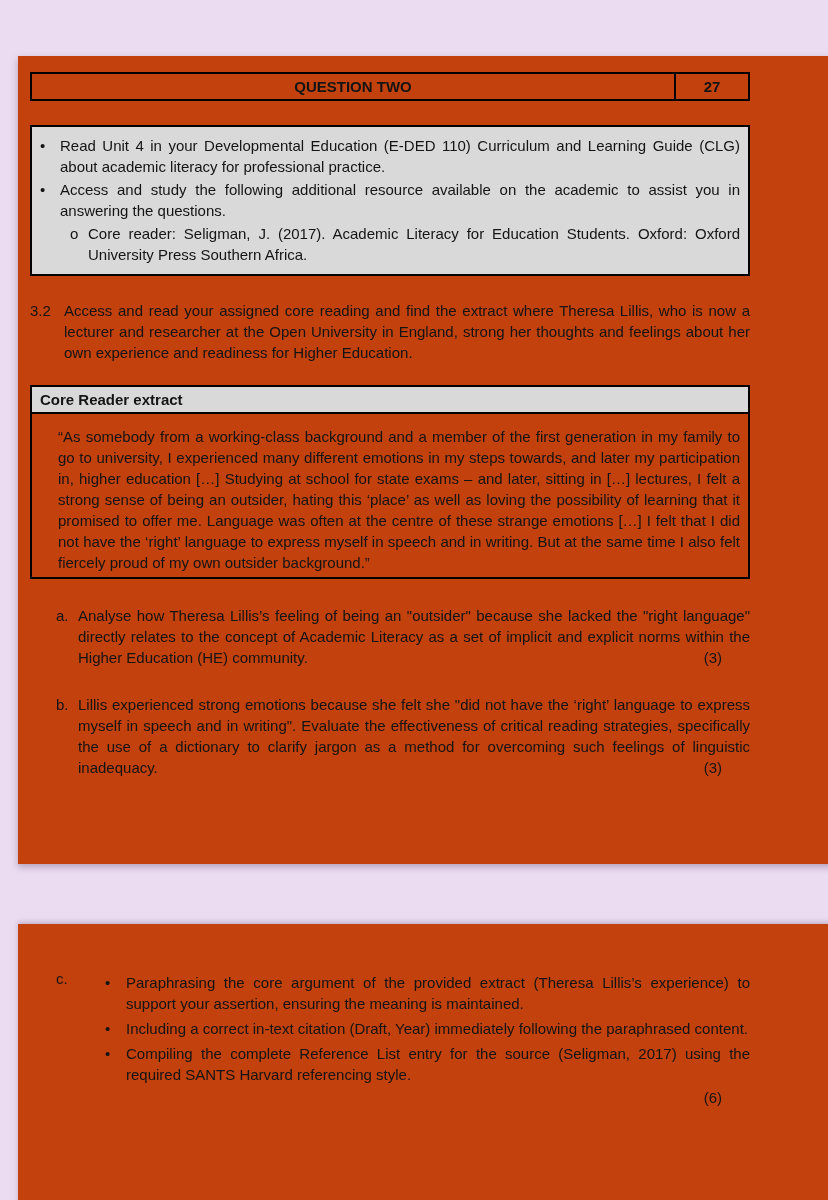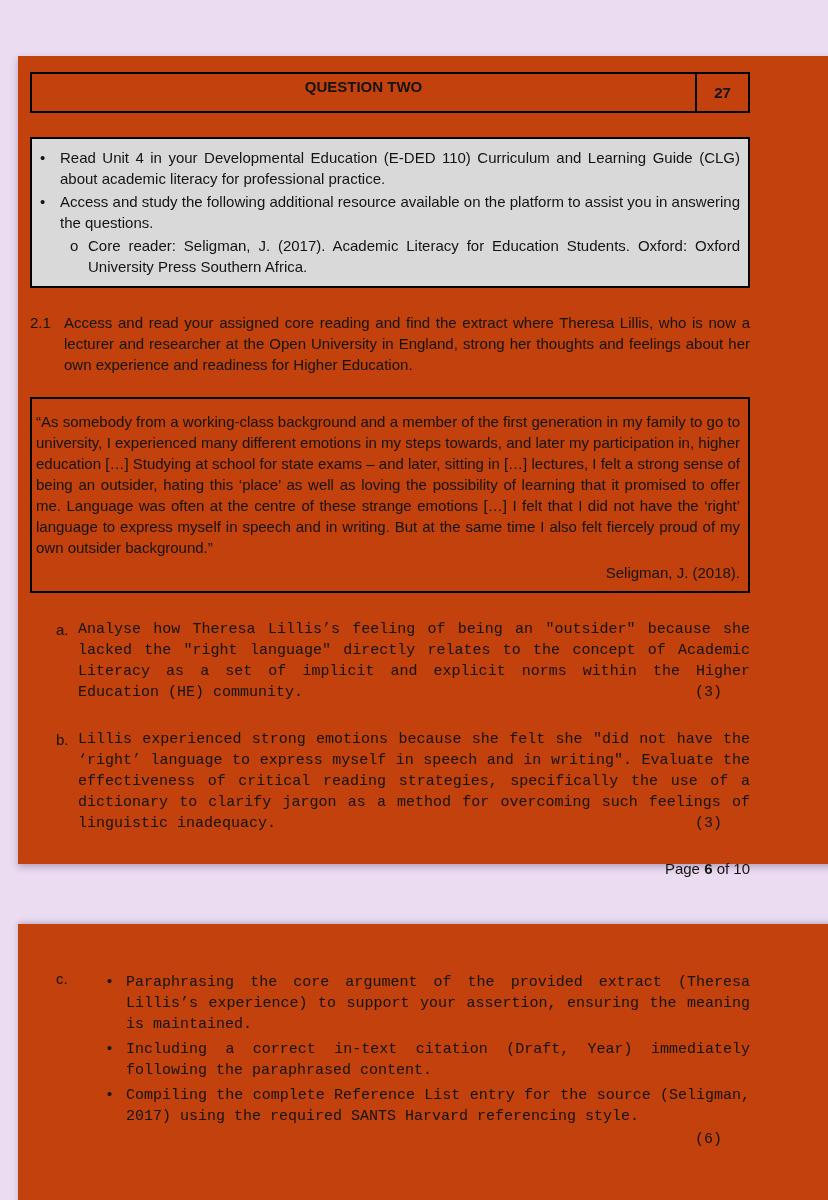--- a/index.html
+++ b/index.html
@@ -30,21 +30,21 @@
   #page2 { top: 876px; height: 324px; box-shadow: 0 -2px 5px rgba(70,50,80,0.25); }
 
   
   .header-table {
     display: flex;
     border: 2px solid #000;
     margin-top: 16px;
     font-weight: 700;
   }
   .ht-title { flex: 1; text-align: center; padding: 2px 4px; border-right: 2px solid #000; }
-  .ht-marks { width: 51px; text-align: center; padding: 8px 0; }
+  .ht-marks { width: 72px; text-align: center; padding: 2px 0; }
 
   
   .instr-box {
     border: 2px solid #000;
     background: #d9d9d9;
     margin-top: 24px;
     padding: 8px 8px 9px 8px;
   }
   .brow { display: flex; }
   .brow + .brow { margin-top: 2px; }
@@ -59,27 +59,27 @@
   .q21 .txt { flex: 1; text-align: justify; }
 
   
   .extract-box { border: 2px solid #000; margin-top: 22px; }
   .extract-head {
     background: #d9d9d9;
     border-bottom: 2px solid #000;
     font-weight: 700;
     padding: 2px 8px;
   }
-  .extract-body { padding: 12px 8px 4px 4px; text-align: justify; }
+  .extract-body { padding: 12px 8px 4px 26px; text-align: justify; }
   .extract-attr { text-align: right; padding: 0 8px 8px 0; }
 
   
   .subq { display: flex; margin-left: 26px; margin-top: 26px; }
   .subq .lbl { flex: none; width: 22px; }
-  .subq .txt { flex: 1; text-align: justify; font-family: Liberation Mono, monospace; }
+  .subq .txt { flex: 1; text-align: justify; }
   .marks-float { float: right; margin-right: 28px; }
 
   .pagefooter { text-align: right; margin-top: 24px; }
   .pagefooter .bold { font-weight: 700; }
 
   
   #page2 .subq.c { margin-top: 44px; }
   .para { margin: 0; text-align: justify; }
   .para.task { margin-top: 21px; }
   .ib-row { display: flex; margin-left: 25px; margin-top: 4px; }
@@ -99,57 +99,54 @@
       <div class="ht-marks">27</div>
     </div>
 
     <div class="instr-box">
       <div class="brow">
         <span class="bmark">•</span>
         <span class="btext">Read Unit 4 in your Developmental Education (E-DED 110) Curriculum and Learning Guide (CLG) about academic literacy for professional practice.</span>
       </div>
       <div class="brow">
         <span class="bmark">•</span>
-        <span class="btext">Access and study the following additional resource available on the platform to assist you in answering the questions.</span>
+        <span class="btext">Access and study the following additional resource available on the academic to assist you in answering the questions.</span>
       </div>
       <div class="brow sub">
         <span class="bmark">o</span>
         <span class="btext">Core reader: Seligman, J. (2017). Academic Literacy for Education Students. Oxford: Oxford University Press Southern Africa.</span>
       </div>
     </div>
 
     <div class="q21">
-      <span class="num">2.1</span>
+      <span class="num">3.2</span>
       <span class="txt">Access and read your assigned core reading and find the extract where Theresa Lillis, who is now a lecturer and researcher at the Open University in England, strong her thoughts and feelings about her own experience and readiness for Higher Education.</span>
     </div>
 
     <div class="extract-box">
+      <div class="extract-head">Core Reader extract</div>
       <div class="extract-body">“As somebody from a working-class background and a member of the first generation in my family to go to university, I experienced many different emotions in my steps towards, and later my participation in, higher education […] Studying at school for state exams – and later, sitting in […] lectures, I felt a strong sense of being an outsider, hating this ‘place’ as well as loving the possibility of learning that it promised to offer me. Language was often at the centre of these strange emotions […] I felt that I did not have the ‘right’ language to express myself in speech and in writing. But at the same time I also felt fiercely proud of my own outsider background.”</div>
-      <div class="extract-attr">Seligman, J. (2018).</div>
     </div>
 
     <div class="subq">
       <span class="lbl">a.</span>
       <span class="txt">
         <span>Analyse how Theresa Lillis’s feeling of being an "outsider" because she lacked the "right language" directly relates to the concept of Academic Literacy as a set of implicit and explicit norms within the Higher Education (HE) community.</span>
         <span class="marks-float">(3)</span>
       </span>
     </div>
 
     <div class="subq">
       <span class="lbl">b.</span>
       <span class="txt">
         <span>Lillis experienced strong emotions because she felt she "did not have the ‘right’ language to express myself in speech and in writing". Evaluate the effectiveness of critical reading strategies, specifically the use of a dictionary to clarify jargon as a method for overcoming such feelings of linguistic inadequacy.</span>
         <span class="marks-float">(3)</span>
       </span>
     </div>
 
-    <div class="pagefooter">
-      <span>Page </span><span class="bold">6</span><span> of 10</span>
-    </div>
 
   </div>
 
   <div class="page" id="page2">
 
     <div class="subq c">
       <span class="lbl">c.</span>
       <div class="txt">
 
         <div class="ib-row">

